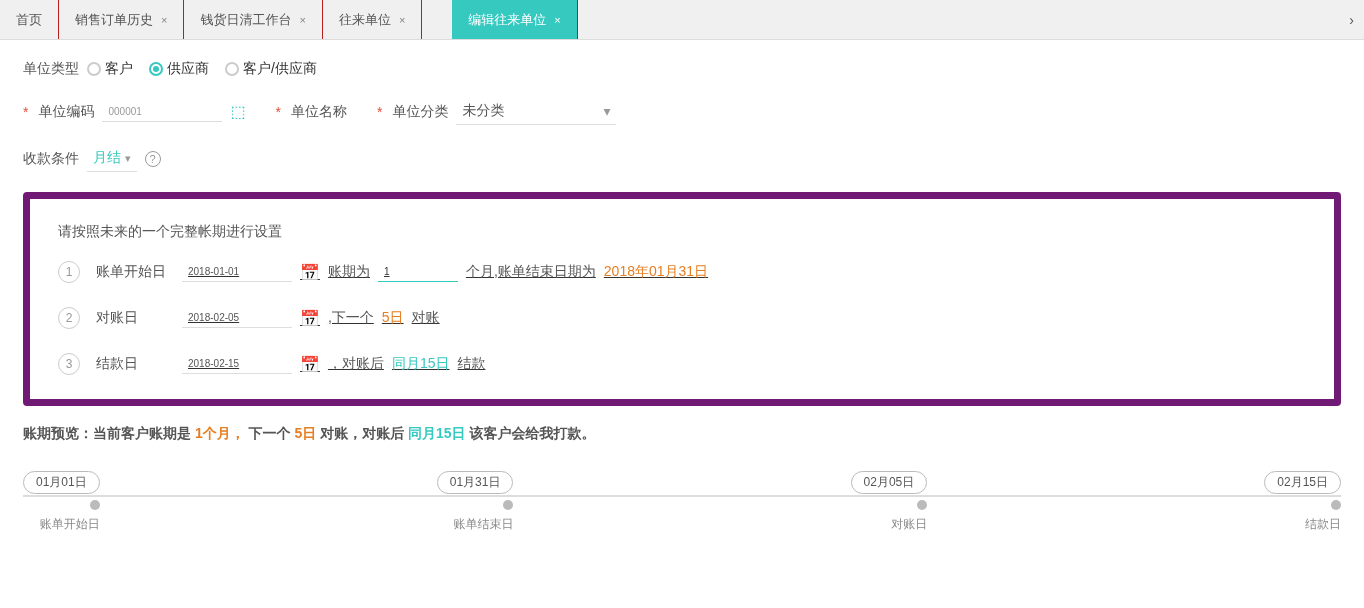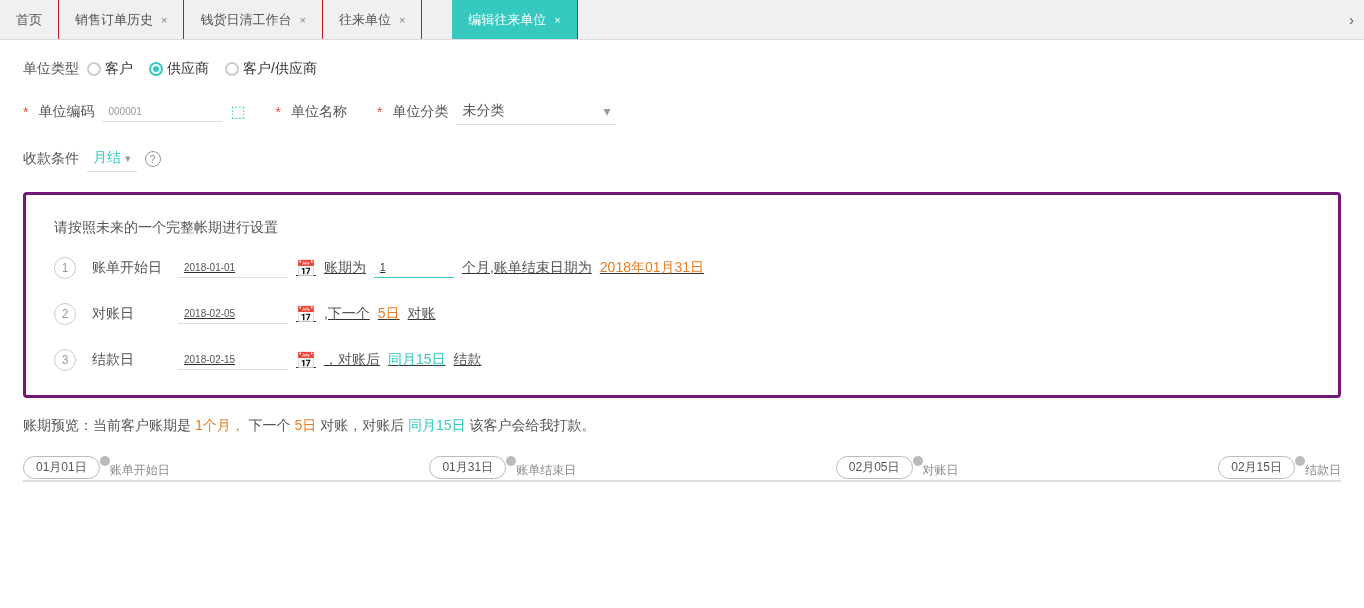--- a/index.html
+++ b/index.html
@@ -156,21 +156,21 @@
       display: inline-flex;
       align-items: center;
       justify-content: center;
       font-size: 11px;
       color: #999;
       cursor: pointer;
     }
 
     
     .info-box {
-      border: 3px solid #701a75;
+      border: 7px solid #701a75;
       border-radius: 4px;
       padding: 24px 28px;
       margin-bottom: 16px;
     }
     .info-box-title {
       color: #555;
       margin-bottom: 20px;
       font-size: 14px;
     }
 
@@ -205,22 +205,23 @@
       flex-wrap: nowrap;
       text-decoration: underline;
     }
     .text-orange { color: #e67e22; }
     .text-teal { color: #36c9c0; }
     .text-normal { color: #555; }
 
     
     .preview-text {
       color: #555;
-      margin-bottom: 20px;
+      margin-bottom: 27px;
       line-height: 1.6;
+      font-weight: bold;
     }
     .timeline-wrapper {
       position: relative;
       width: 100%;
       margin-top: 4px;
     }
     .timeline-bg-line {
       position: absolute;
       top: 24px;
       left: 0;
@@ -229,22 +230,22 @@
       background: #ddd;
     }
     .timeline-dots-row {
       display: flex;
       align-items: center;
       justify-content: space-between;
       position: relative;
     }
     .tl-node {
       display: flex;
-      flex-direction: row;
-      align-items: flex-start;
+      flex-direction: column;
+      align-items: flex-end;
     }
     .tl-dot {
       width: 10px;
       height: 10px;
       border-radius: 50%;
       background: #bbb;
       margin: 0;
       position: relative;
       z-index: 2;
     }

